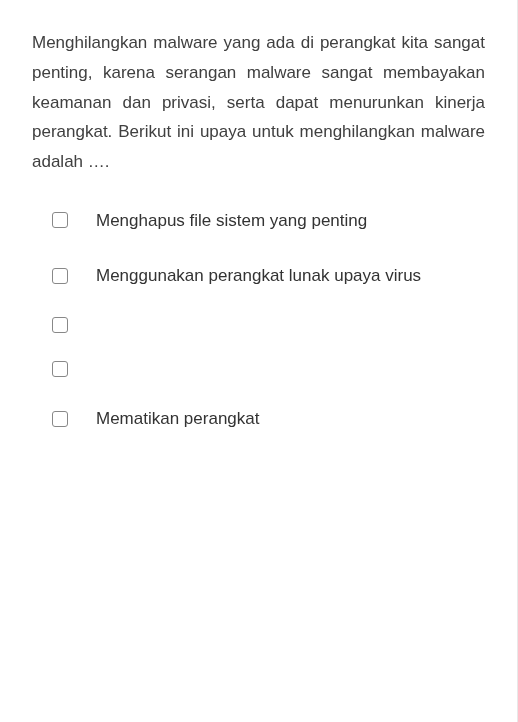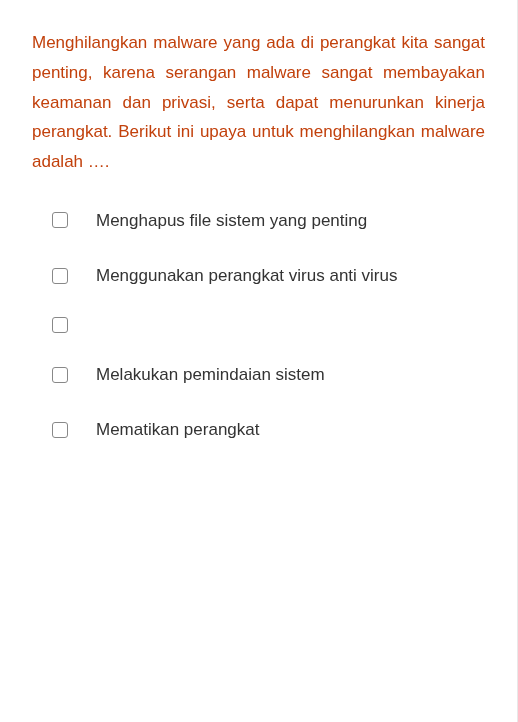--- a/index.html
+++ b/index.html
@@ -15,21 +15,21 @@
       position: relative;
     }
     .card {
       background: #ffffff;
       padding: 28px 32px;
       width: 100%;
       height: 100%;
       border-right: 1px solid #e8e8e8;
     }
     .question-text {
-      color: #c2410c;
+      color: #404040;
       font-size: 17px;
       line-height: 1.75;
       text-align: justify;
       text-justify: inter-word;
       margin-bottom: 30px;
     }
     .options {
       padding-left: 20px;
     }
     .option-row {
@@ -59,27 +59,26 @@
 <div class="card">
   <p class="question-text">Menghilangkan malware yang ada di perangkat kita sangat penting, karena serangan malware sangat membayakan keamanan dan privasi, serta dapat menurunkan kinerja perangkat. Berikut ini upaya untuk menghilangkan malware adalah ….</p>
 
   <div class="options">
     <div class="option-row">
       <div class="checkbox"></div>
       <span class="option-label">Menghapus file sistem yang penting</span>
     </div>
     <div class="option-row">
       <div class="checkbox"></div>
-      <span class="option-label">Menggunakan perangkat virus anti virus</span>
+      <span class="option-label">Menggunakan perangkat lunak upaya virus</span>
     </div>
     <div class="option-row">
       <div class="checkbox"></div>
     </div>
     <div class="option-row">
       <div class="checkbox"></div>
-      <span class="option-label">Melakukan pemindaian sistem</span>
     </div>
     <div class="option-row">
       <div class="checkbox"></div>
       <span class="option-label">Mematikan perangkat</span>
     </div>
   </div>
 </div>
 
 </body></html>

